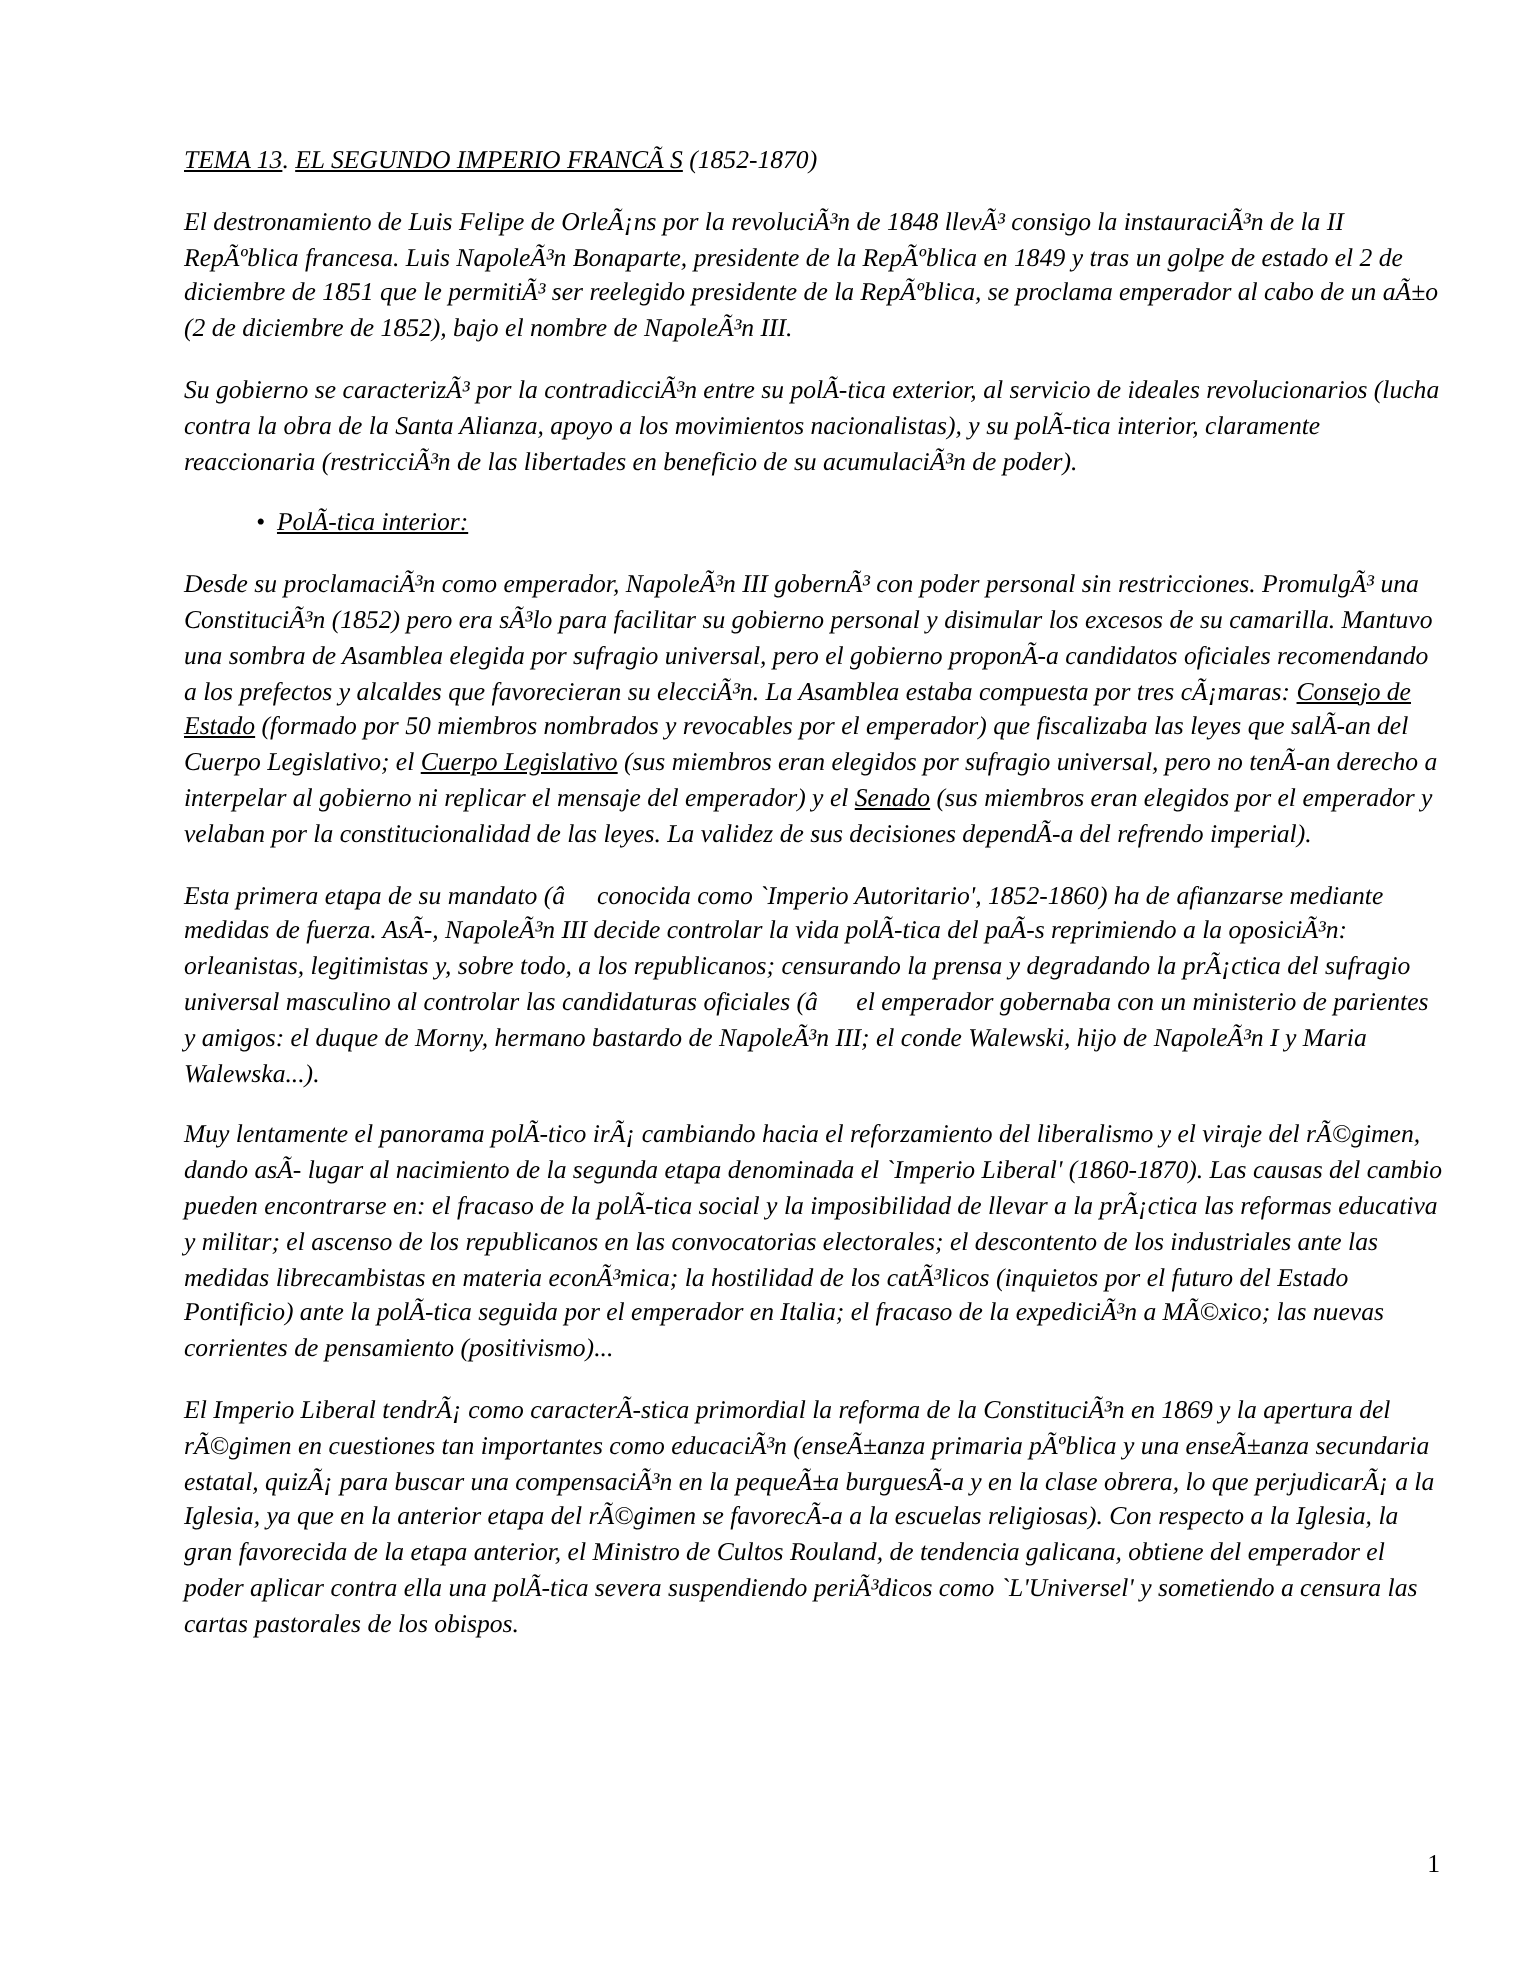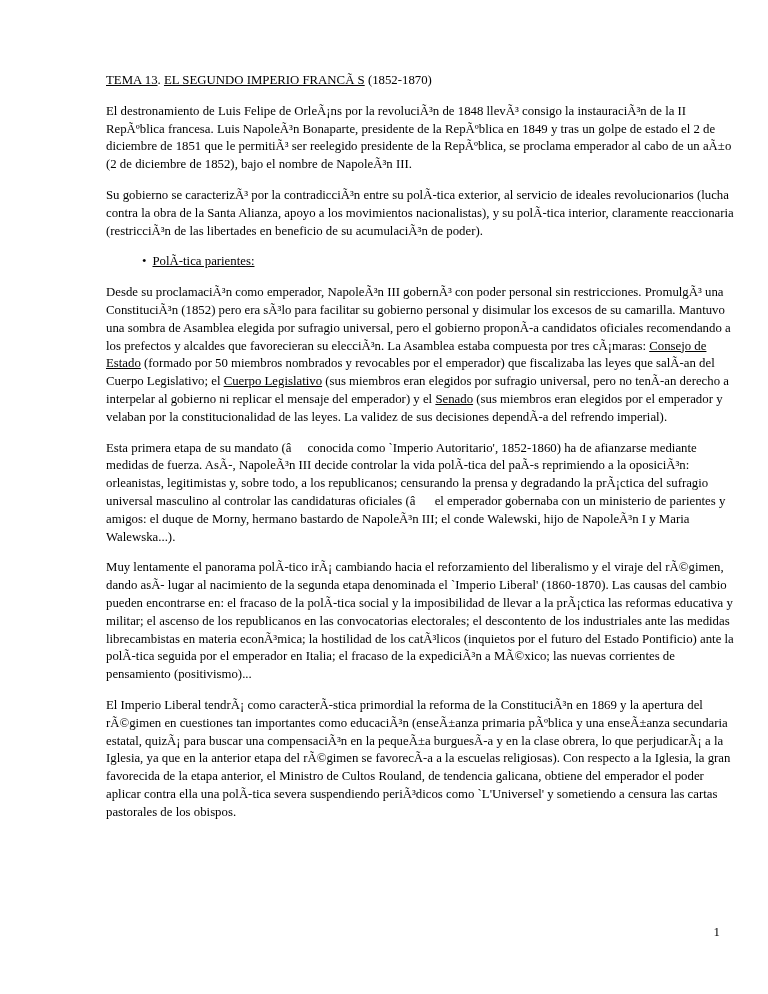--- a/index.html
+++ b/index.html
@@ -10,24 +10,25 @@
     background: #ffffff;
     color: #000000;
     font-family: "Liberation Serif", "DejaVu Serif", serif;
     font-size: 12.8px;
     line-height: 17.8px;
     position: relative;
     overflow: hidden;
   }
   .content {
     position: absolute;
-    left: 106px;
+    left: 92px;
     top: 72px;
     width: 630px;
     text-align: left;
+    font-style: italic;
   }
   h1.title {
     font-size: 12.8px;
     font-weight: normal;
     margin: 0 0 13px 0;
     line-height: 17.8px;
   }
   p { margin: 0 0 13px 0; }
   .u { text-decoration: underline; }
   .bullet { padding-left: 36px; }
@@ -44,21 +45,21 @@
 <body>
 
 <div class="content">
 
   <h1 class="title"><span class="u">TEMA 13</span><span>. </span><span class="u">EL SEGUNDO IMPERIO FRANCÃ&nbsp;S</span><span> (1852-1870)</span></h1>
 
   <p>El destronamiento de Luis Felipe de OrleÃ¡ns por la revoluciÃ³n de 1848 llevÃ³ consigo la instauraciÃ³n de la II RepÃºblica francesa. Luis NapoleÃ³n Bonaparte, presidente de la RepÃºblica en 1849 y tras un golpe de estado el 2 de diciembre de 1851 que le permitiÃ³ ser reelegido presidente de la RepÃºblica, se proclama emperador al cabo de un aÃ±o (2 de diciembre de 1852), bajo el nombre de NapoleÃ³n III.</p>
 
   <p>Su gobierno se caracterizÃ³ por la contradicciÃ³n entre su polÃ-tica exterior, al servicio de ideales revolucionarios (lucha contra la obra de la Santa Alianza, apoyo a los movimientos nacionalistas), y su polÃ-tica interior, claramente reaccionaria (restricciÃ³n de las libertades en beneficio de su acumulaciÃ³n de poder).</p>
 
-  <p class="bullet"><span class="marker">•</span><span class="u">PolÃ-tica parientes:</span></p>
+  <p class="bullet"><span class="marker">•</span><span class="u">PolÃ-tica interior:</span></p>
 
   <p><span>Desde su proclamaciÃ³n como emperador, NapoleÃ³n III gobernÃ³ con poder personal sin restricciones. PromulgÃ³ una ConstituciÃ³n (1852) pero era sÃ³lo para facilitar su gobierno personal y disimular los excesos de su camarilla. Mantuvo una sombra de Asamblea elegida por sufragio universal, pero el gobierno proponÃ-a candidatos oficiales recomendando a los prefectos y alcaldes que favorecieran su elecciÃ³n. La Asamblea estaba compuesta por tres cÃ¡maras: </span><span class="u">Consejo de Estado</span><span> (formado por 50 miembros nombrados y revocables por el emperador) que fiscalizaba las leyes que salÃ-an del Cuerpo Legislativo; el </span><span class="u">Cuerpo Legislativo</span><span> (sus miembros eran elegidos por sufragio universal, pero no tenÃ-an derecho a interpelar al gobierno ni replicar el mensaje del emperador) y el </span><span class="u">Senado</span><span> (sus miembros eran elegidos por el emperador y velaban por la constitucionalidad de las leyes. La validez de sus decisiones dependÃ-a del refrendo imperial).</span></p>
 
 
   <p>Esta primera etapa de su mandato (â&nbsp;&nbsp;&nbsp;&nbsp; conocida como `Imperio Autoritario', 1852-1860) ha de afianzarse mediante medidas de fuerza. AsÃ-, NapoleÃ³n III decide controlar la vida polÃ-tica del paÃ-s reprimiendo a la oposiciÃ³n: orleanistas, legitimistas y, sobre todo, a los republicanos; censurando la prensa y degradando la prÃ¡ctica del sufragio universal masculino al controlar las candidaturas oficiales (â&nbsp;&nbsp;&nbsp;&nbsp;&nbsp; el emperador gobernaba con un ministerio de parientes y amigos: el duque de Morny, hermano bastardo de NapoleÃ³n III; el conde Walewski, hijo de NapoleÃ³n I y Maria Walewska...).</p>
 
   <p>Muy lentamente el panorama polÃ-tico irÃ¡ cambiando hacia el reforzamiento del liberalismo y el viraje del rÃ©gimen, dando asÃ- lugar al nacimiento de la segunda etapa denominada el `Imperio Liberal' (1860-1870). Las causas del cambio pueden encontrarse en: el fracaso de la polÃ-tica social y la imposibilidad de llevar a la prÃ¡ctica las reformas educativa y militar; el ascenso de los republicanos en las convocatorias electorales; el descontento de los industriales ante las medidas librecambistas en materia econÃ³mica; la hostilidad de los catÃ³licos (inquietos por el futuro del Estado Pontificio) ante la polÃ-tica seguida por el emperador en Italia; el fracaso de la expediciÃ³n a MÃ©xico; las nuevas corrientes de pensamiento (positivismo)...</p>
 
   <p>El Imperio Liberal tendrÃ¡ como caracterÃ-stica primordial la reforma de la ConstituciÃ³n en 1869 y la apertura del rÃ©gimen en cuestiones tan importantes como educaciÃ³n (enseÃ±anza primaria pÃºblica y una enseÃ±anza secundaria estatal, quizÃ¡ para buscar una compensaciÃ³n en la pequeÃ±a burguesÃ-a y en la clase obrera, lo que perjudicarÃ¡ a la Iglesia, ya que en la anterior etapa del rÃ©gimen se favorecÃ-a a la escuelas religiosas). Con respecto a la Iglesia, la gran favorecida de la etapa anterior, el Ministro de Cultos Rouland, de tendencia galicana, obtiene del emperador el poder aplicar contra ella una polÃ-tica severa suspendiendo periÃ³dicos como `L'Universel' y sometiendo a censura las cartas pastorales de los obispos.</p>
 

